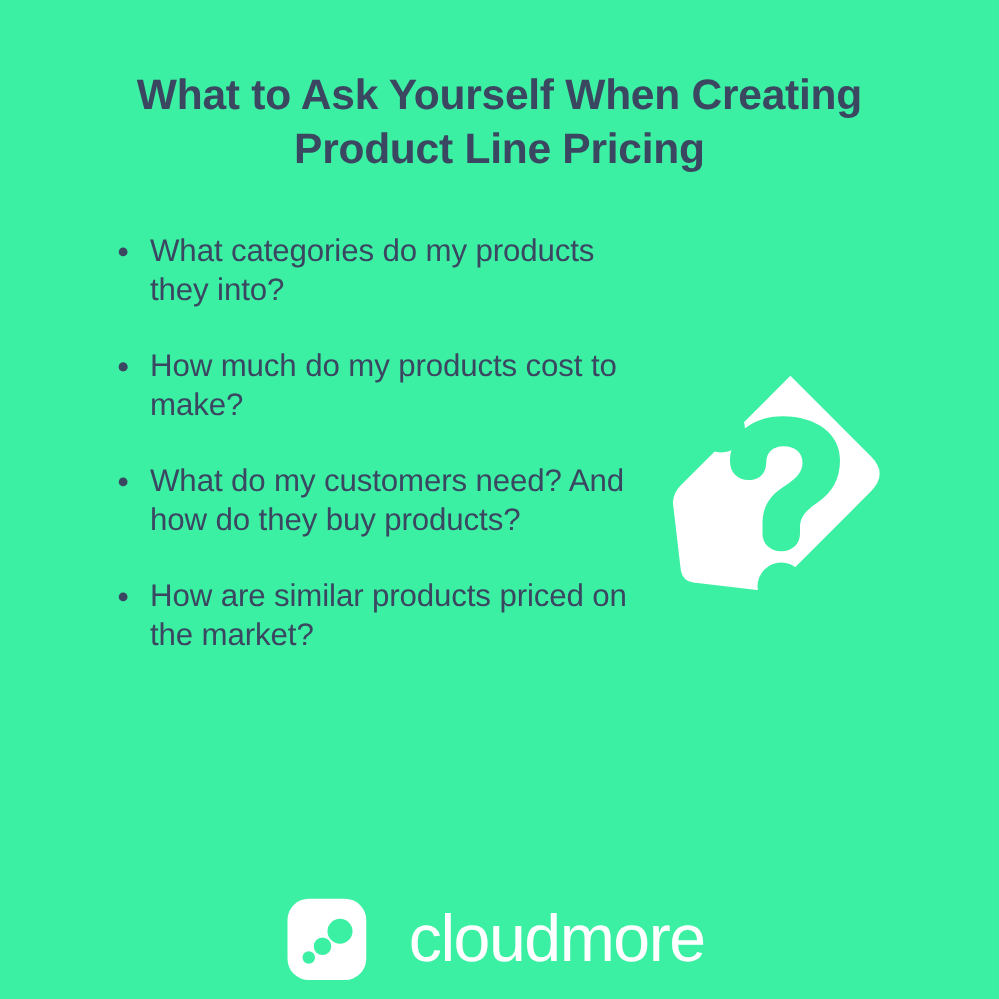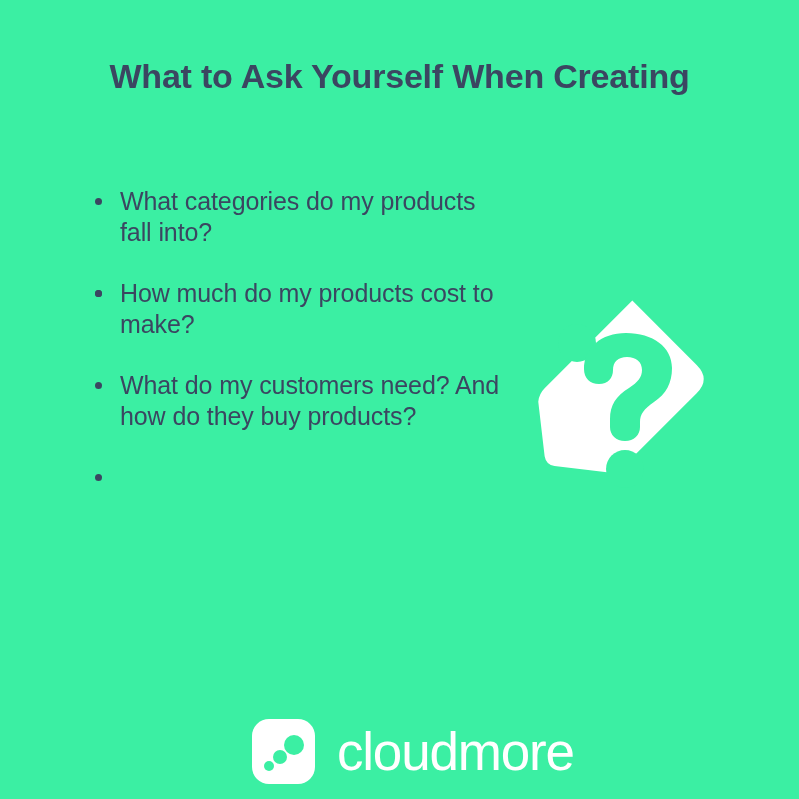--- a/index.html
+++ b/index.html
@@ -82,25 +82,25 @@
   }
   .tag-icon svg {
     display: block;
     width: 100%;
     height: 100%;
   }
 
   
   .logo {
     position: absolute;
-    left: 252px;
+    left: 230px;
     top: 719px;
     display: flex;
     align-items: center;
-    gap: 22px;
+    gap: 34px;
     text-align: center;
   }
   .logo-mark {
     position: relative;
     width: 63px;
     height: 65px;
     background: #FFFFFF;
     border-radius: 17px;
     flex: none;
   }
@@ -136,40 +136,42 @@
     white-space: nowrap;
   }
 </style>
 </head>
 <body>
 
 <div class="canvas">
 
   <h1 class="title">
     <span style="display: block;">What to Ask Yourself When Creating</span>
+    <span style="display: block;">Product Line Pricing</span>
   </h1>
 
   <ul class="bullet-list">
     <li class="bullet-item">
       <span class="bullet-dot"></span>
-      <span>What categories do my products fall into?</span>
+      <span>What categories do my products they into?</span>
     </li>
     <li class="bullet-item">
       <span class="bullet-dot"></span>
     </li>
     <li class="bullet-item">
       <span class="bullet-dot"></span>
       <span>How much do my products cost to make?</span>
     </li>
     <li class="bullet-item">
       <span class="bullet-dot"></span>
       <span>What do my customers need? And how do they buy products?</span>
     </li>
     <li class="bullet-item">
       <span class="bullet-dot"></span>
+      <span>How are similar products priced on the market?</span>
     </li>
   </ul>
 
   <div class="tag-icon">
     <svg viewBox="0 0 214 210" xmlns="http://www.w3.org/2000/svg" aria-hidden="true">
       <g transform="rotate(45 107 105)">
         <path d="M 44 26
                  L 135 26
                  Q 155 26 155 46
                  L 155 150

